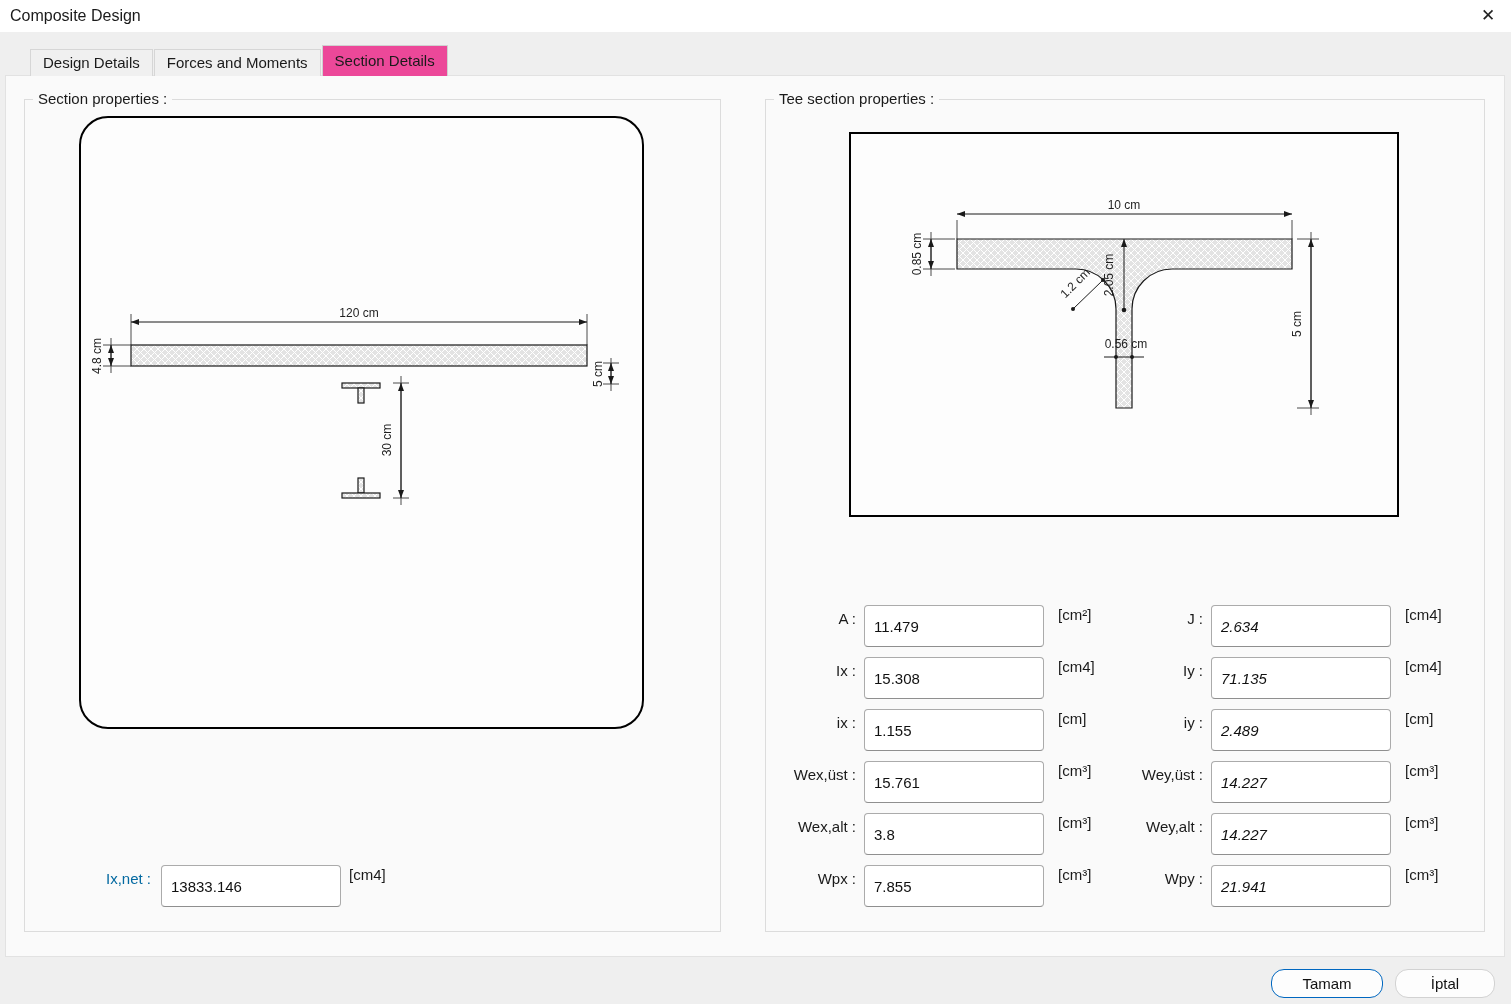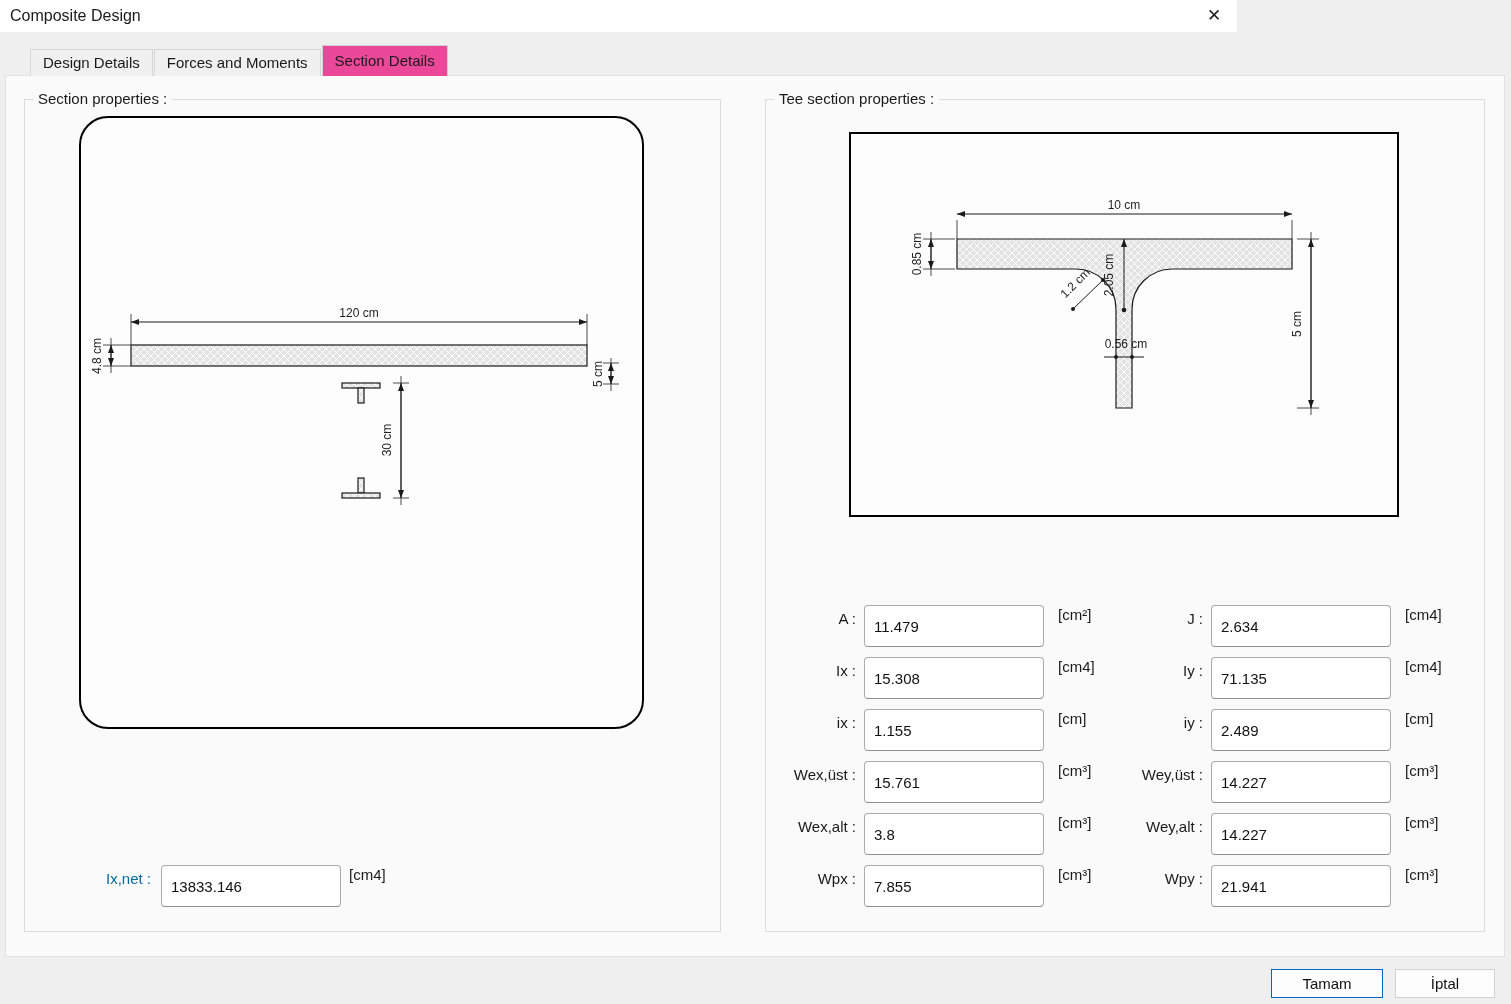--- a/index.html
+++ b/index.html
@@ -1,18 +1,18 @@
 <!DOCTYPE html>
 <html><head>
 <meta charset="utf-8">
 <style>
   html,body{margin:0;padding:0;}
   body{font-family:"Liberation Sans",sans-serif;background:#e8e8e8;}
   .window{position:relative;width:1511px;height:1004px;background:#efefef;overflow:hidden;}
-  .titlebar{position:absolute;left:0;top:0;width:1237px;height:32px;background:#ffffff;}
+  .titlebar{position:absolute;left:0;top:0;width:1511px;height:32px;background:#ffffff;}
   .title{position:absolute;left:10px;top:0;line-height:32px;font-size:16px;color:#1a1a1a;}
   .close-btn{position:absolute;right:8px;top:0;width:30px;height:32px;text-align:center;line-height:32px;font-size:17px;color:#222;cursor:default;}
   .tabstrip{position:absolute;left:5px;top:45px;display:flex;align-items:flex-end;z-index:3;margin-left:25px;}
   .tab{box-sizing:border-box;height:27px;background:#f0f0f0;border:1px solid #d6d6d6;border-bottom:none;margin-right:1px;padding:0 12px;font-size:15px;line-height:26px;color:#1a1a1a;}
   .tab.active{height:31px;background:#ec4899;line-height:30px;border-color:#d0d0d0;position:relative;z-index:4;}
   .tabpage{position:absolute;left:5px;top:75px;width:1500px;height:882px;background:#fafafa;border:1px solid #e2e2e2;box-sizing:border-box;z-index:1;}
   .group{position:absolute;border:1px solid #dcdcdc;background:transparent;z-index:2;}
   .group-label{position:absolute;top:-10px;left:8px;background:#fafafa;padding:0 5px;font-size:15px;color:#1a1a1a;white-space:nowrap;}
   .group-left{left:24px;top:99px;width:676px;height:831px;padding-left:19px;}
   .group-right{left:765px;top:99px;width:718px;height:831px;}
@@ -22,29 +22,29 @@
   svg text{font-family:"Liberation Sans",sans-serif;font-size:12px;fill:#1f1f1f;}
   .dim{stroke:#1a1a1a;stroke-width:1;fill:none;}
   .ext{stroke:#4a4a4a;stroke-width:1;fill:none;}
   .shape{stroke:#1a1a1a;stroke-width:1.2;}
   input.fbox{box-sizing:border-box;position:absolute;width:180px;height:42px;border:1px solid #ababab;border-bottom-color:#8f8f8f;border-radius:4px;padding:0 9px;font-size:15px;font-family:"Liberation Sans",sans-serif;background:#fff;color:#111;outline:none;}
   .frow{position:absolute;left:0;width:718px;height:28px;}
   .flabel{position:absolute;font-size:15px;color:#1a1a1a;line-height:28px;text-align:right;white-space:nowrap;}
   .fl{left:0;width:90px;}
   .fr{left:300px;width:137px;}
   .bl{left:98px;top:0;}
-  .br{left:445px;top:0;}
+  .br{left:445px;top:0;font-style:italic;}
   .funit{position:absolute;font-size:15px;color:#1a1a1a;top:1px;white-space:nowrap;}
   .ul{left:292px;}
   .ur{left:639px;}
   .ixnet-row{position:absolute;left:0;top:765px;width:676px;height:28px;}
   .ixnet-label{position:absolute;left:0;width:126px;text-align:right;font-size:15px;line-height:28px;color:#0369a1;}
   .ixnet-box{left:136px;top:0;width:178px;}
   .ixnet-unit{position:absolute;left:324px;top:1px;font-size:15px;color:#1a1a1a;}
-  .btn{position:absolute;box-sizing:border-box;height:29px;border-radius:0;background:#fdfdfd;font-size:15px;font-family:"Liberation Sans",sans-serif;color:#111;text-align:center;line-height:27px;cursor:default;}
+  .btn{position:absolute;box-sizing:border-box;height:29px;border-radius:13px;background:#fdfdfd;font-size:15px;font-family:"Liberation Sans",sans-serif;color:#111;text-align:center;line-height:27px;cursor:default;}
   .btn-ok{left:1271px;top:969px;width:112px;border:1.5px solid #0067c0;}
   .btn-cancel{left:1395px;top:969px;width:100px;border:1px solid #d2d2d2;}
 </style>
 </head>
 <body>
 
 <div class="window">
 
   <div class="titlebar">
     <span class="title">Composite Design</span>

